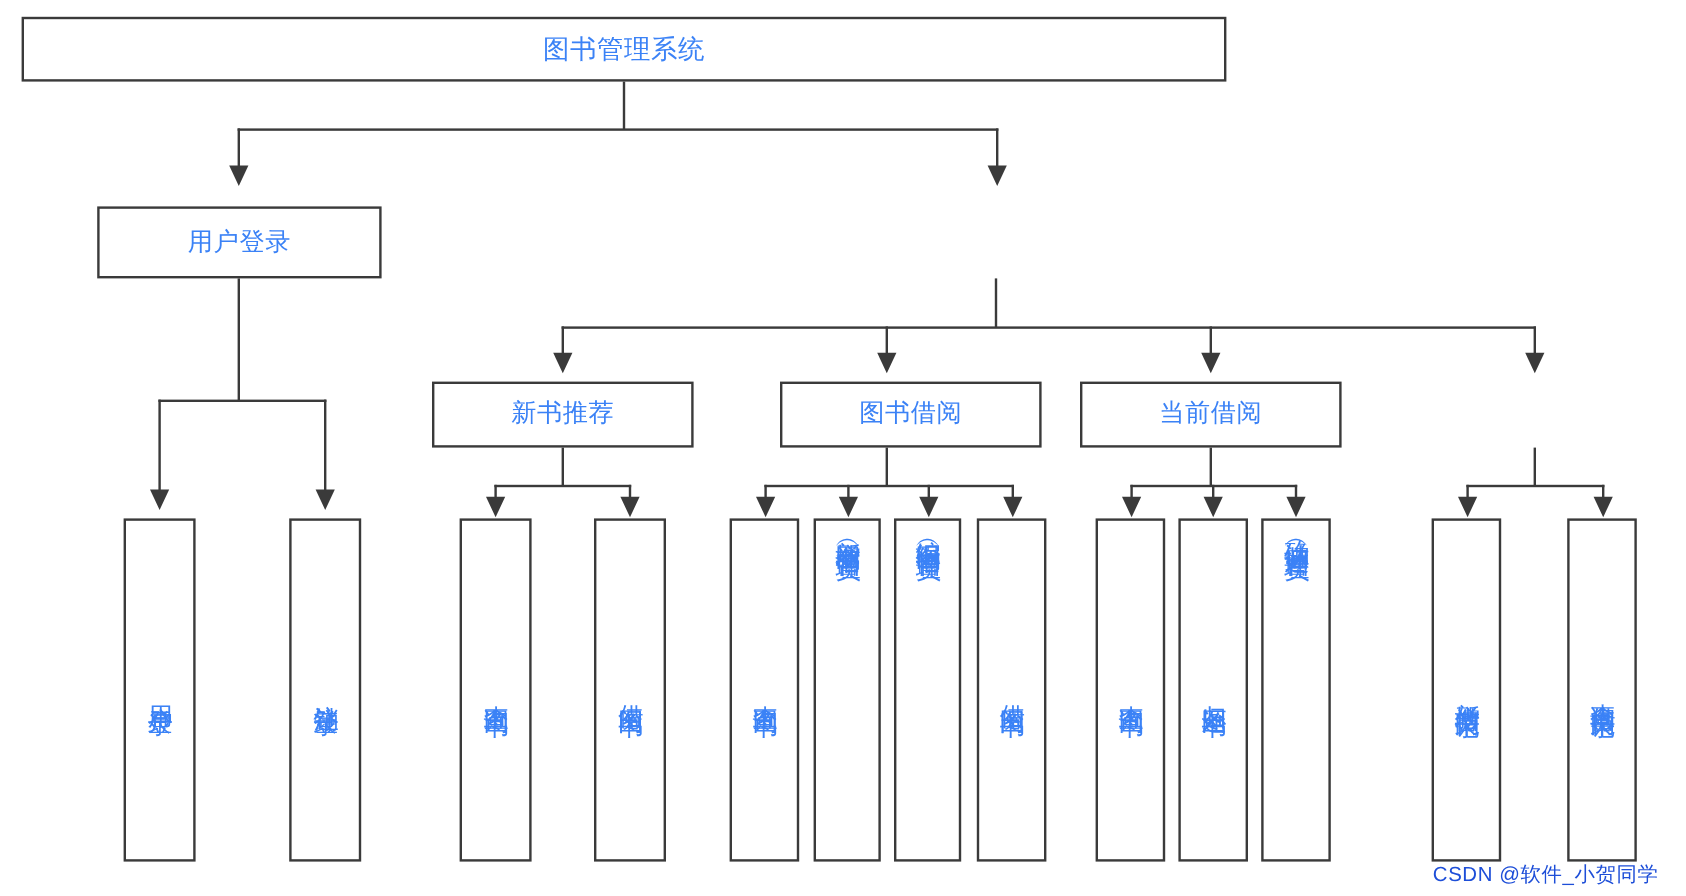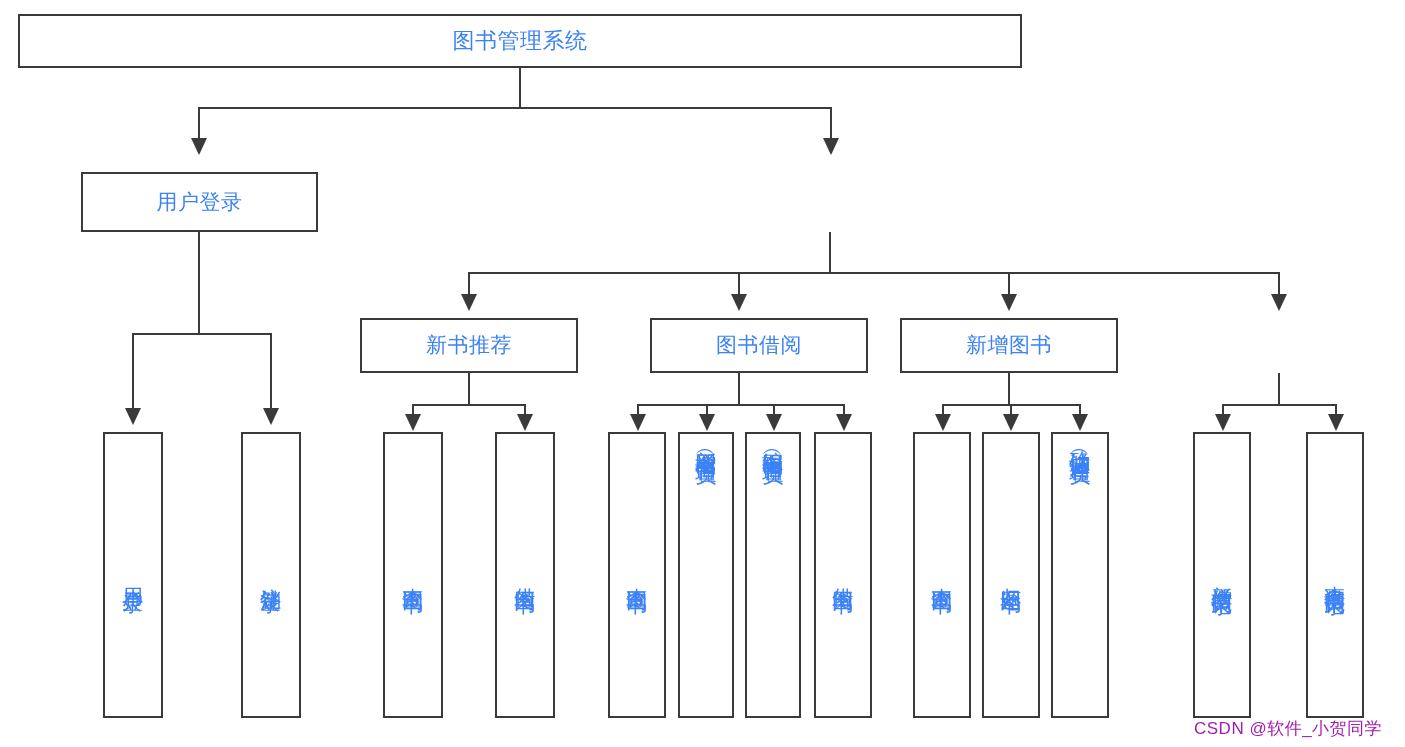--- a/index.html
+++ b/index.html
@@ -73,21 +73,21 @@
   .arrow {
     position: absolute;
     width: 0;
     height: 0;
     border-left: 8px solid transparent;
     border-right: 8px solid transparent;
     border-top: 17px solid #3a3a3a;
   }
   .watermark {
     position: absolute;
-    color: #a21caf;
+    color: #1d4ed8;
     font-size: 17px;
     white-space: nowrap;
     letter-spacing: 0.5px;
     pointer-events: none;
   }
 </style>
 </head>
 <body>
 
 <div id="canvas">
@@ -128,21 +128,21 @@
   <div class="vline" style="left:1278px; top:272px; width:2px; height:24px;"></div>
   <div class="arrow" style="left:1271px; top:294px;"></div>
 
   <div class="node horiz" style="left:360px; top:318px; width:218px; height:55px;">
     <span class="label">新书推荐</span>
   </div>
   <div class="node horiz" style="left:630px; top:318px; width:218px; height:55px;margin-left:20px;">
     <span class="label">图书借阅</span>
   </div>
   <div class="node horiz" style="left:900px; top:318px; width:218px; height:55px;">
-    <span class="label">新增图书</span>
+    <span class="label">当前借阅</span>
   </div>
 
   <div class="vline" style="left:468px; top:373px; width:2px; height:32px;"></div>
   <div class="hline" style="left:412px; top:404px; width:114px; height:2px;"></div>
   <div class="vline" style="left:412px; top:404px; width:2px; height:12px;"></div>
   <div class="arrow" style="left:405px; top:414px;"></div>
   <div class="vline" style="left:524px; top:404px; width:2px; height:12px;"></div>
   <div class="arrow" style="left:517px; top:414px;"></div>
 
   <div class="vline" style="left:738px; top:373px; width:2px; height:32px;"></div>

